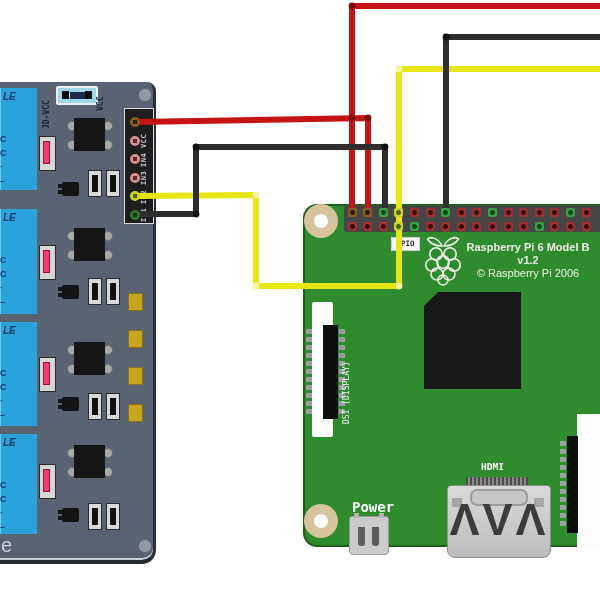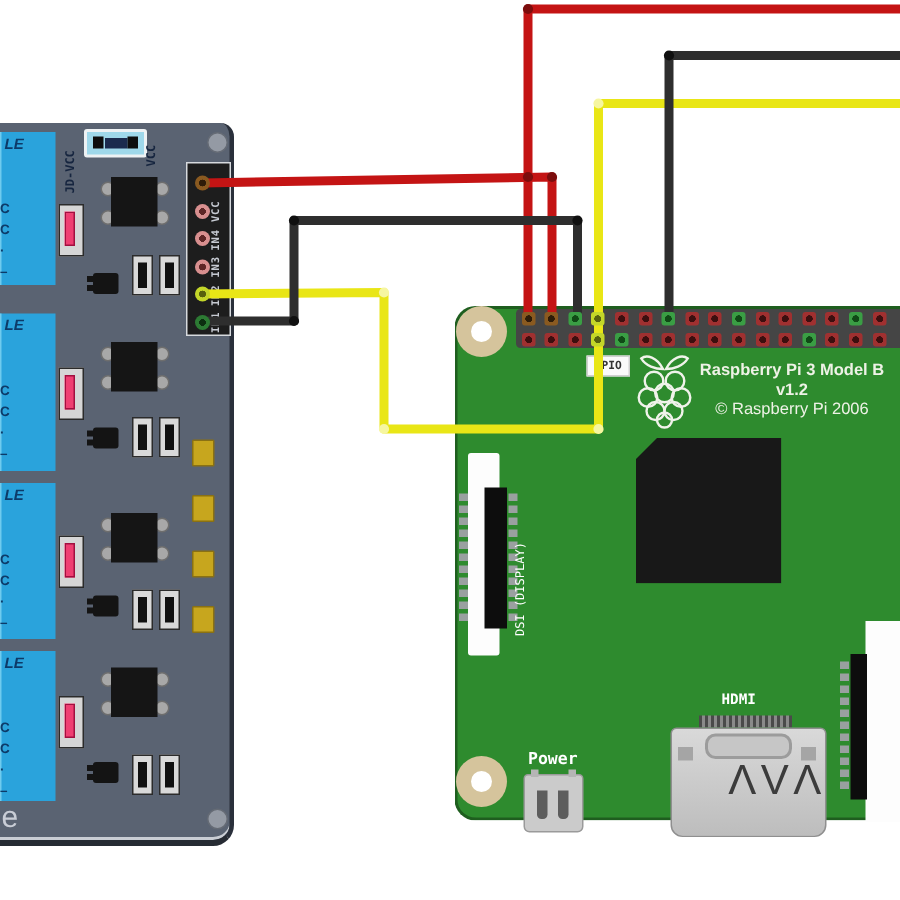--- a/index.html
+++ b/index.html
@@ -57,28 +57,28 @@
   #dsi-black{left:323px;top:325px;width:15px;height:94px;background:#0d0d0d;z-index:11;}
   .conn-pin{width:6px;height:5px;background:#9aa0a0;z-index:11;}
   #dsi-label{left:342px;top:326px;width:12px;height:98px;font-size:8px;color:#fff;z-index:12;}
   #hdmi-pins{left:466px;top:477px;width:62px;height:8px;z-index:11;
     background:repeating-linear-gradient(90deg,#4a4a4a 0 2px,#8a8a8a 2px 4px);}
   #hdmi-body{left:447px;top:485px;width:102px;height:71px;background:linear-gradient(180deg,#d9d9d9,#bdbdbd);
     border:1px solid #8f8f8f;border-radius:4px 4px 8px 8px;z-index:12;}
   #hdmi-handle{position:absolute;left:22px;top:3px;width:54px;height:13px;background:#c6c6c6;
     border:2px solid #9c9c9c;border-radius:7px;}
   .hdmi-tab{position:absolute;top:12px;width:10px;height:9px;background:#a5a5a5;}
-  #hdmi-glyph{position:absolute;top:14px;width:100%;text-align:center;font-size:28px;font-weight:normal;
-    color:#3c3c3c;letter-spacing:3px;line-height:40px;padding-left:19px;}
+  #hdmi-glyph{position:absolute;top:14px;width:100%;text-align:center;font-size:45px;font-weight:bold;
+    color:#3c3c3c;letter-spacing:3px;line-height:40px;}
   #hdmi-label{left:481px;top:461px;font-size:9.5px;font-weight:bold;color:#fff;z-index:12;}
   #power-body{left:349px;top:516px;width:38px;height:37px;background:#cbcbcb;border:1px solid #9a9a9a;
     border-radius:3px 3px 4px 4px;z-index:12;}
   .prong{position:absolute;top:10px;width:7px;height:19px;background:#5d5d5d;border-radius:0 0 3px 3px;}
   .pwr-tab{position:absolute;top:-4px;width:5px;height:5px;background:#b5b5b5;}
-  #power-label{left:352px;top:499px;font-size:11px;font-weight:bold;color:#fff;z-index:12;}
+  #power-label{left:352px;top:499px;font-size:14px;font-weight:bold;color:#fff;z-index:12;}
   #csi-white{left:577px;top:414px;width:30px;height:134px;background:#fdfdfd;z-index:10;}
   #csi-black{left:567px;top:436px;width:11px;height:97px;background:#0d0d0d;z-index:11;}
   #wires{left:0;top:0;z-index:30;pointer-events:none;}
 </style>
 </head>
 <body>
 
 <div id="stage">
 
   <div id="relay-board" class="abs"></div>
@@ -125,21 +125,21 @@
       <circle cx="8" cy="32" r="6.2"></circle>
       <circle cx="19" cy="29" r="6.2"></circle>
       <circle cx="30" cy="32" r="6.2"></circle>
       <circle cx="13" cy="41" r="6"></circle>
       <circle cx="25" cy="41" r="6"></circle>
       <circle cx="19" cy="47" r="5"></circle>
     </g>
   </svg>
 
   <div id="pi-title" class="abs">
-    <div class="l1">Raspberry Pi 3 Model B v1.2</div>
+    <div class="l1">Raspberry Pi 6 Model B v1.2</div>
     <div class="l2">© Raspberry Pi 2006</div>
   </div>
 
   <div id="soc" class="abs"></div>
 
   <div id="dsi-white" class="abs"></div>
   <div id="dsi-black" class="abs"></div>
   <div id="dsi-label" class="abs vtext mono">DSI (DISPLAY)</div>
 
   <div id="hdmi-label" class="abs mono">HDMI</div>

